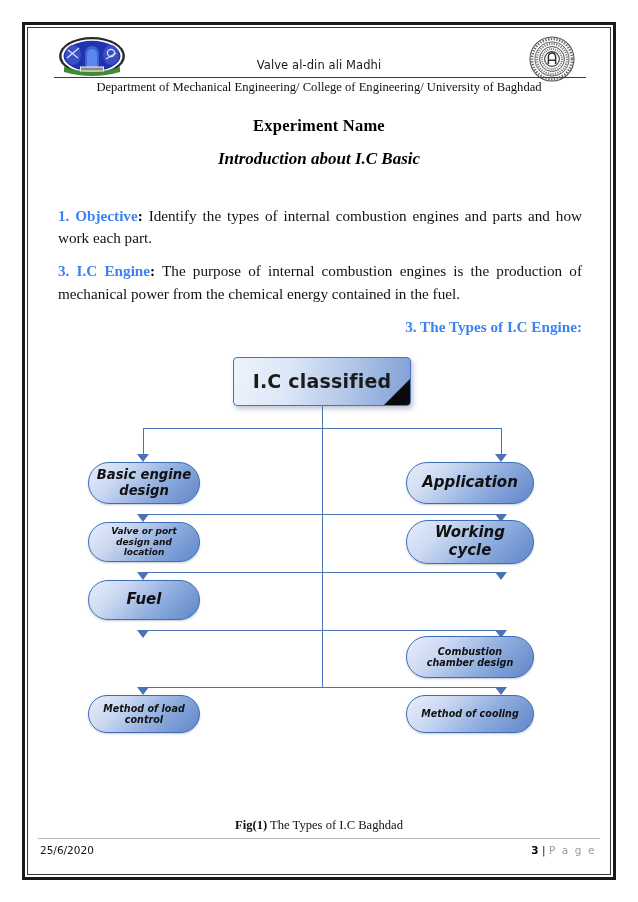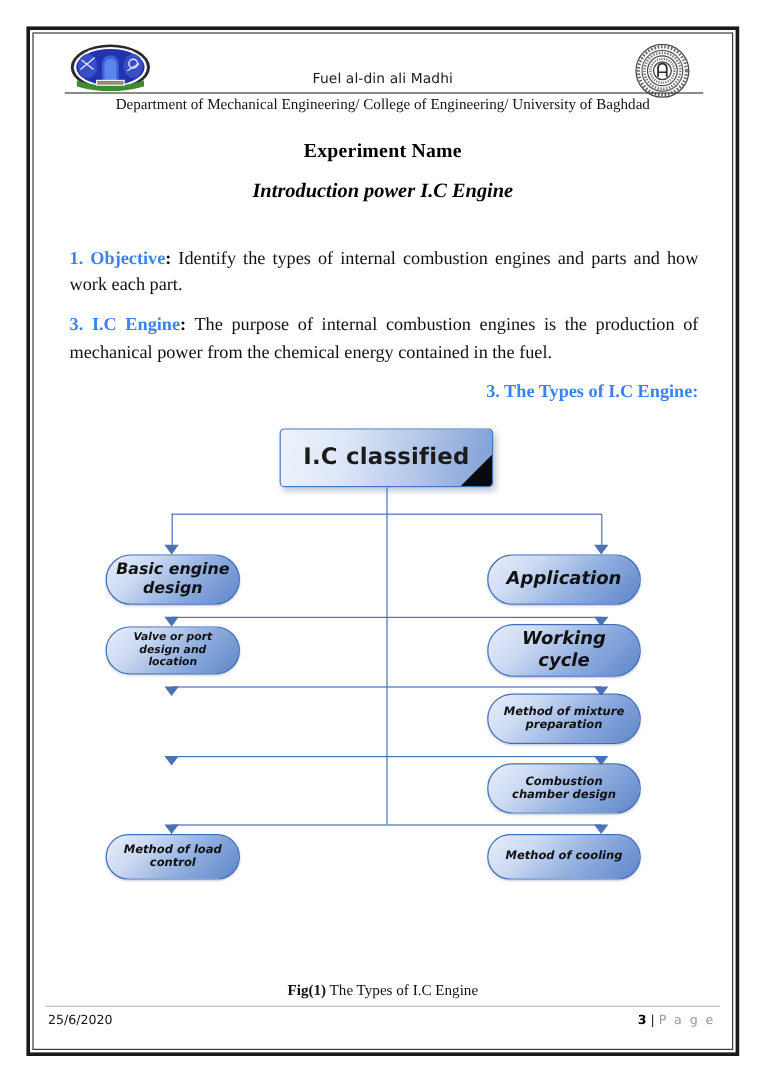--- a/index.html
+++ b/index.html
@@ -178,27 +178,27 @@
         <circle cx="26" cy="23" r="20" fill="none" stroke="#6a6a6a" stroke-width="2.6" stroke-dasharray="1.4 1.4"></circle>
         <circle cx="26" cy="23" r="17" fill="none" stroke="#5a5a5a" stroke-width="1"></circle>
         <circle cx="26" cy="23" r="15" fill="none" stroke="#7a7a7a" stroke-width="2.2" stroke-dasharray="1.2 1.2"></circle>
         <circle cx="26" cy="23" r="12.4" fill="none" stroke="#4a4a4a" stroke-width="1"></circle>
         <circle cx="26" cy="23" r="10" fill="none" stroke="#6f6f6f" stroke-width="1.8" stroke-dasharray="1 1"></circle>
         <circle cx="26" cy="23" r="7.4" fill="none" stroke="#3f3f3f" stroke-width="1.1"></circle>
         <path d="M22.4 28 L22.4 20.5 a3.6 3.6 0 0 1 7.2 0 L29.6 28" fill="none" stroke="#2b2b2b" stroke-width="1.5"></path>
         <path d="M22.4 24.2 L29.6 24.2" stroke="#2b2b2b" stroke-width="1.4"></path>
       </svg>
 
-      <div class="author">Fuel al-din ali Madhi</div>
+      <div class="author">Valve al-din ali Madhi</div>
       <div class="hrule"></div>
       <div class="dept">Department of Mechanical Engineering/ College of Engineering/ University of Baghdad</div>
     </div>
 
     <div class="exp-title">Experiment Name</div>
-    <div class="intro-title">Introduction power I.C Engine</div>
+    <div class="intro-title">Introduction about I.C Basic</div>
 
     <div class="body-block">
 
       <p class="para">
         <span class="lead">1. Objective</span><span class="lead-dark">:</span><span> Identify the types of internal combustion engines and parts and how work each part.</span>
       </p>
 
       <p class="para">
         <span class="lead">3. I.C Engine</span><span class="lead-dark">:</span><span> The purpose of internal combustion engines is the production of mechanical power from the chemical energy contained in the fuel.</span>
       </p>
@@ -238,22 +238,22 @@
         <span>Valve or port design and location</span>
       </div>
       <div class="node big" style="left:368px;top:171px;width:128px;height:44px;">
         <span>Working cycle</span>
       </div>
 
       <div class="hline" style="left:105px;top:223px;width:358px;"></div>
       <div class="arrow" style="left:99px;top:223px;"></div>
       <div class="arrow" style="left:457px;top:223px;"></div>
 
-      <div class="node sm" style="left:368px;top:229px;width:128px;height:42px;">
-        <span>Method of mixture preparation</span>
+      <div class="node big" style="left:50px;top:231px;width:112px;height:40px;">
+        <span>Fuel</span>
       </div>
 
       <div class="hline" style="left:105px;top:281px;width:358px;"></div>
       <div class="arrow" style="left:99px;top:281px;"></div>
       <div class="arrow" style="left:457px;top:281px;"></div>
 
       <div class="node sm" style="left:368px;top:287px;width:128px;height:42px;">
         <span>Combustion chamber design</span>
       </div>
 
@@ -263,21 +263,21 @@
 
       <div class="node sm" style="left:50px;top:346px;width:112px;height:38px;">
         <span>Method of load control</span>
       </div>
       <div class="node sm" style="left:368px;top:346px;width:128px;height:38px;">
         <span>Method of cooling</span>
       </div>
     </div>
 
     <div class="caption">
-      <b>Fig(1)</b><span> The Types of I.C Engine</span>
+      <b>Fig(1)</b><span> The Types of I.C Baghdad</span>
     </div>
   </div>
 
   <div class="footer">
     <div class="fline"></div>
     <div class="fdate">25/6/2020</div>
     <div class="fpage">
       <b>3</b><span> | </span><i>P a g e</i>
     </div>
   </div>

